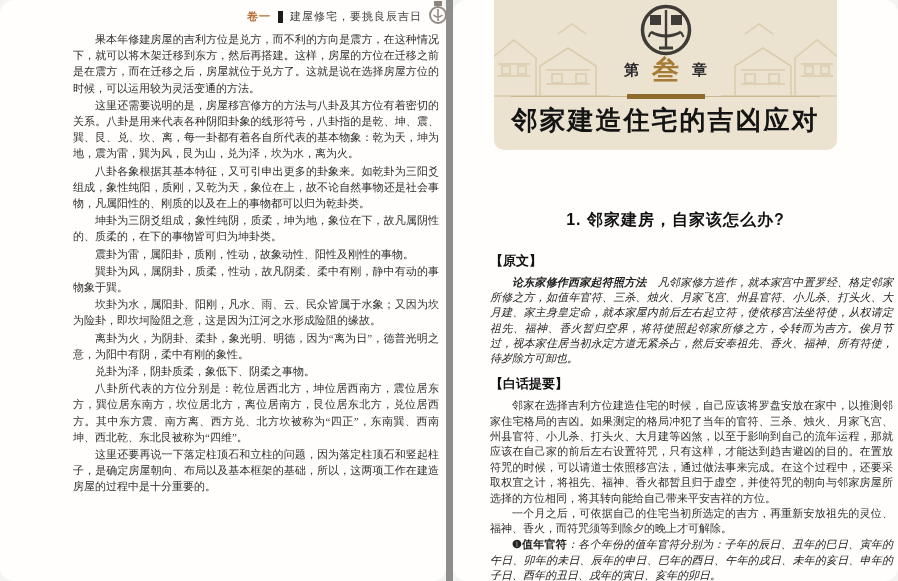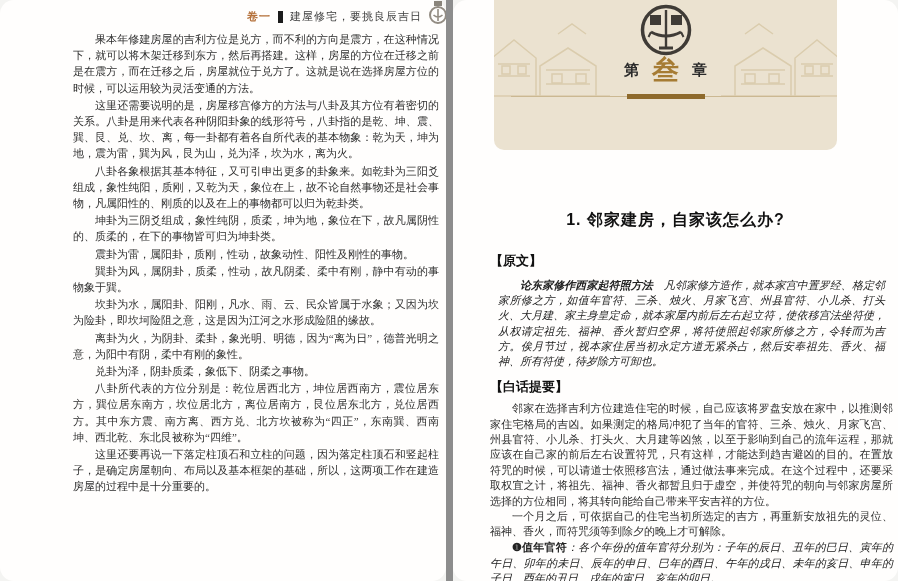--- a/index.html
+++ b/index.html
@@ -72,21 +72,21 @@
     text-align:center; font-family:"Liberation Sans", sans-serif;
     font-weight:bold; font-size:16px; color:#111; letter-spacing:1px;
   }
   .rp-body { position:absolute; left:37px; top:252px; width:403px; color:#2e2e2e; }
   .block-label {
     font-family:"Liberation Sans", sans-serif; font-weight:bold;
     font-size:13px; color:#111; margin:0 0 5px 0;
   }
   .block-label.second { margin-top:9px; }
   .yuanwen {
-    margin:8px; font-size:11px; line-height:15.2px; text-align:justify;
+    margin:0; font-size:11px; line-height:15.2px; text-align:justify;
     text-indent:2em; font-style:italic; color:#222;
   }
   .yuanwen b { font-style:italic; }
   .lead-gap { display:inline-block; width:1em; }
   .summary p { margin:0; font-size:11px; line-height:15.4px; text-align:justify; text-indent:2em; }
   .footnote {
     margin:0; font-size:11px; line-height:15.8px; text-align:justify;
     text-indent:2em; font-style:italic; color:#222;
   }
   .footnote b { font-style:normal; font-family:"Liberation Sans", sans-serif; }
@@ -179,20 +179,21 @@
         <span>第</span>
         <span class="chapter-number">叁</span>
         <span>章</span>
       </div>
 
       <div class="divider">
         <span class="thin"></span>
         <span class="thick"></span>
       </div>
 
+      <div class="chapter-title">邻家建造住宅的吉凶应对</div>
     </div>
 
     <div class="section-heading">1. 邻家建房，自家该怎么办?</div>
 
     <div class="rp-body">
 
       <div class="block-label">【原文】</div>
 
       <p class="yuanwen"><b>论东家修作西家起符照方法</b><span class="lead-gap"></span><span>凡邻家修方造作，就本家宫中置罗经、格定邻家所修之方，如值年官符、三杀、烛火、月家飞宫、州县官符、小儿杀、打头火、大月建、家主身皇定命，就本家屋内前后左右起立符，使依移宫法坐符使，从权请定祖先、福神、香火暂归空界，将符使照起邻家所修之方，令转而为吉方。俟月节过，视本家住居当初永定方道无紧杀占，然后安奉祖先、香火、福神、所有符使，待岁除方可卸也。</span></p>
 

